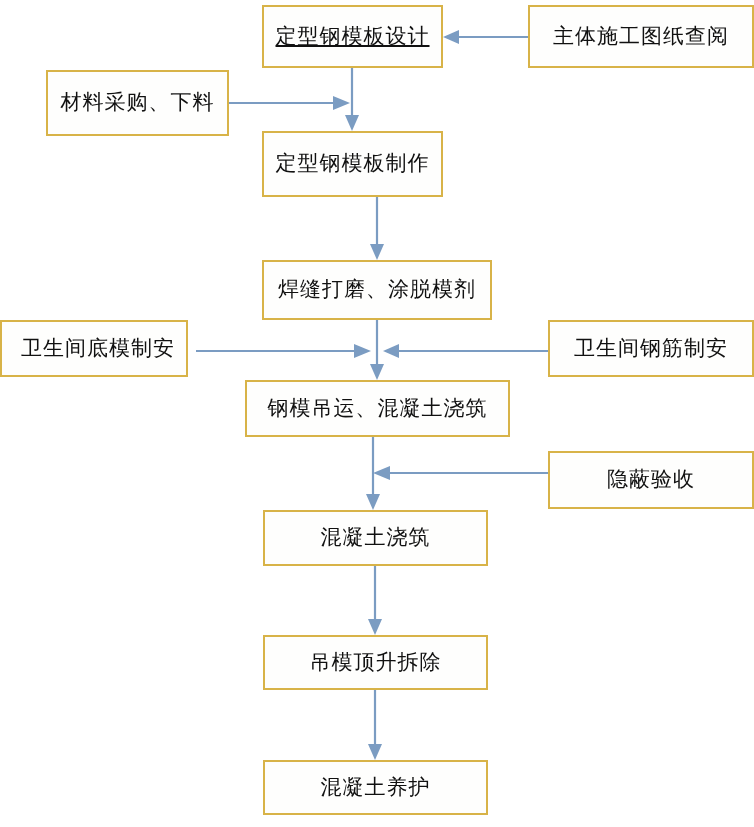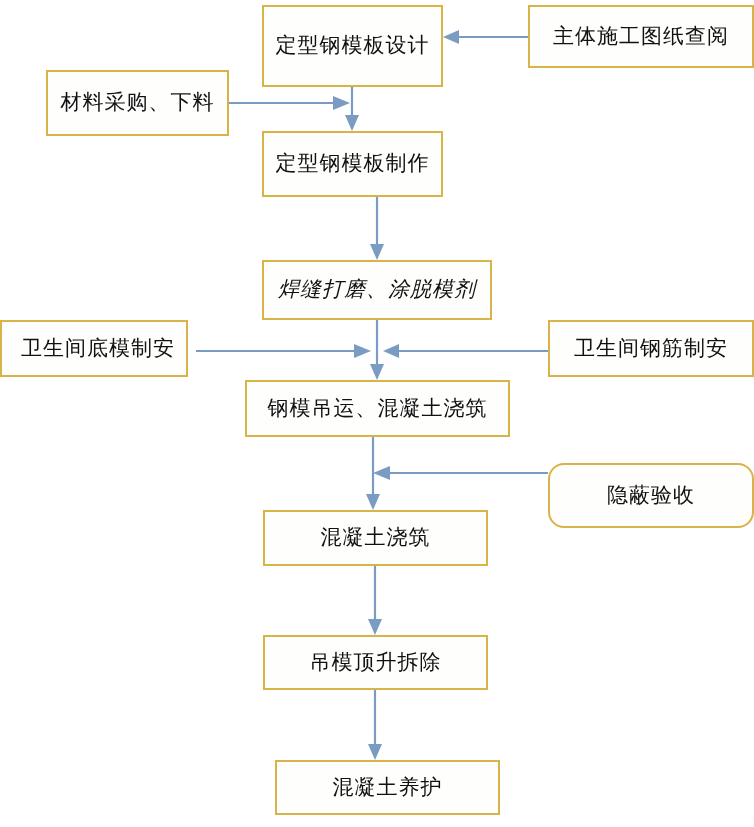--- a/index.html
+++ b/index.html
@@ -110,61 +110,61 @@
       <polygon class="arrow-head" points="375,635 368,619 382,619"></polygon>
     </g>
 
     <g>
       <line class="edge-line" x1="375" y1="690" x2="375" y2="747"></line>
       <polygon class="arrow-head" points="375,760 368,744 382,744"></polygon>
     </g>
 
   </svg>
 
-  <div class="node" style="left:262px; top:5px; width:181px; height:82px;">
+  <div class="node" style="left:262px; top:5px; width:181px; height:63px;text-decoration:underline;">
     <span class="node-label">定型钢模板设计</span>
   </div>
 
   <div class="node" style="left:528px; top:5px; width:226px; height:63px;">
     <span class="node-label">主体施工图纸查阅</span>
   </div>
 
   <div class="node" style="left:262px; top:131px; width:181px; height:66px;">
     <span class="node-label">定型钢模板制作</span>
   </div>
 
   <div class="node" style="left:46px; top:70px; width:183px; height:66px;">
     <span class="node-label">材料采购、下料</span>
   </div>
 
-  <div class="node" style="left:262px; top:260px; width:230px; height:60px;font-style:italic;">
+  <div class="node" style="left:262px; top:260px; width:230px; height:60px;">
     <span class="node-label">焊缝打磨、涂脱模剂</span>
   </div>
 
   <div class="node" style="left:0; top:320px; width:188px; height:57px;padding-left:8px;">
     <span class="node-label">卫生间底模制安</span>
   </div>
 
   <div class="node" style="left:548px; top:320px; width:206px; height:57px;align-items:center;">
     <span class="node-label">卫生间钢筋制安</span>
   </div>
 
   <div class="node" style="left:245px; top:380px; width:265px; height:57px;">
     <span class="node-label">钢模吊运、混凝土浇筑</span>
   </div>
 
-  <div class="node" style="left:548px; top:463px; width:206px; height:65px;border-radius:16px;">
+  <div class="node" style="left:548px; top:451px; width:206px; height:58px;">
     <span class="node-label">隐蔽验收</span>
   </div>
 
   <div class="node" style="left:263px; top:510px; width:225px; height:56px;">
     <span class="node-label">混凝土浇筑</span>
   </div>
 
   <div class="node" style="left:263px; top:635px; width:225px; height:55px;">
     <span class="node-label">吊模顶升拆除</span>
   </div>
 
-  <div class="node" style="left:263px; top:760px; width:225px; height:55px;margin-left:12px;">
+  <div class="node" style="left:263px; top:760px; width:225px; height:55px;">
     <span class="node-label">混凝土养护</span>
   </div>
 
 </div>
 
 </body></html>

